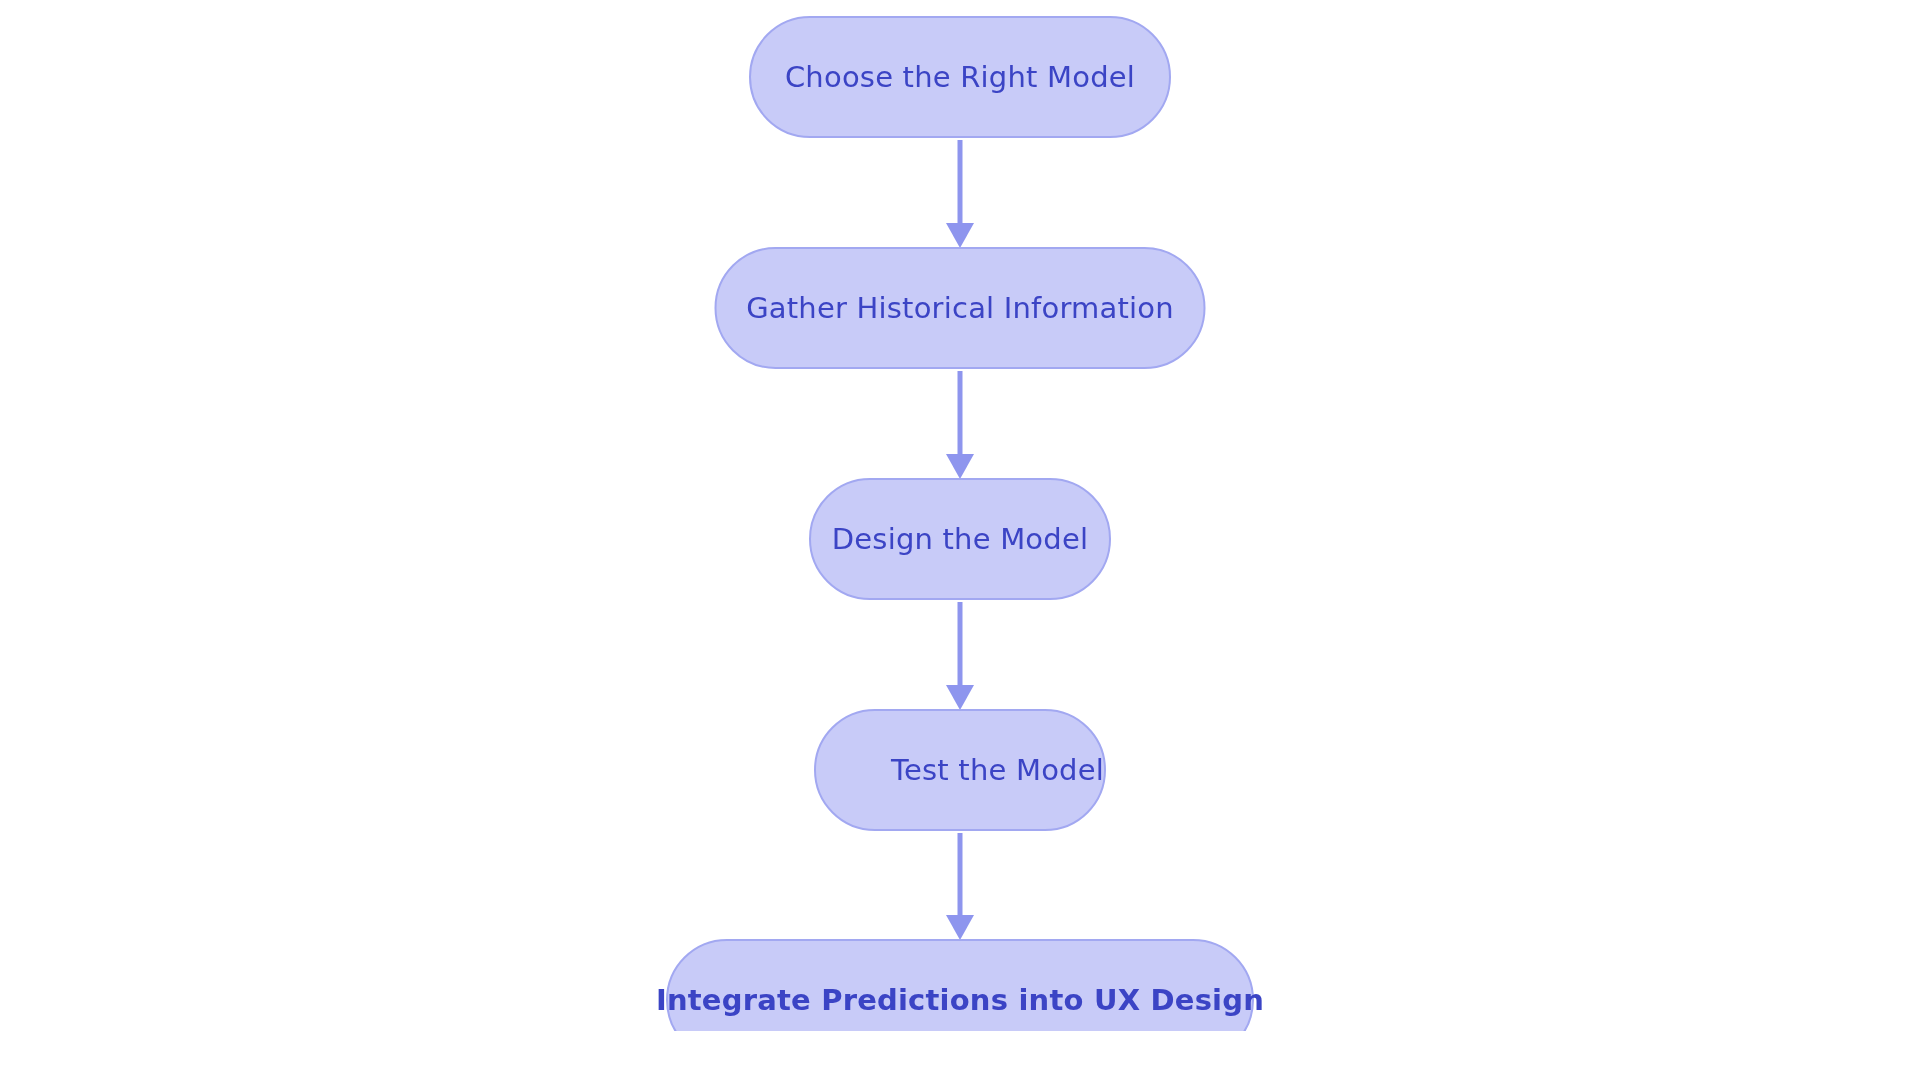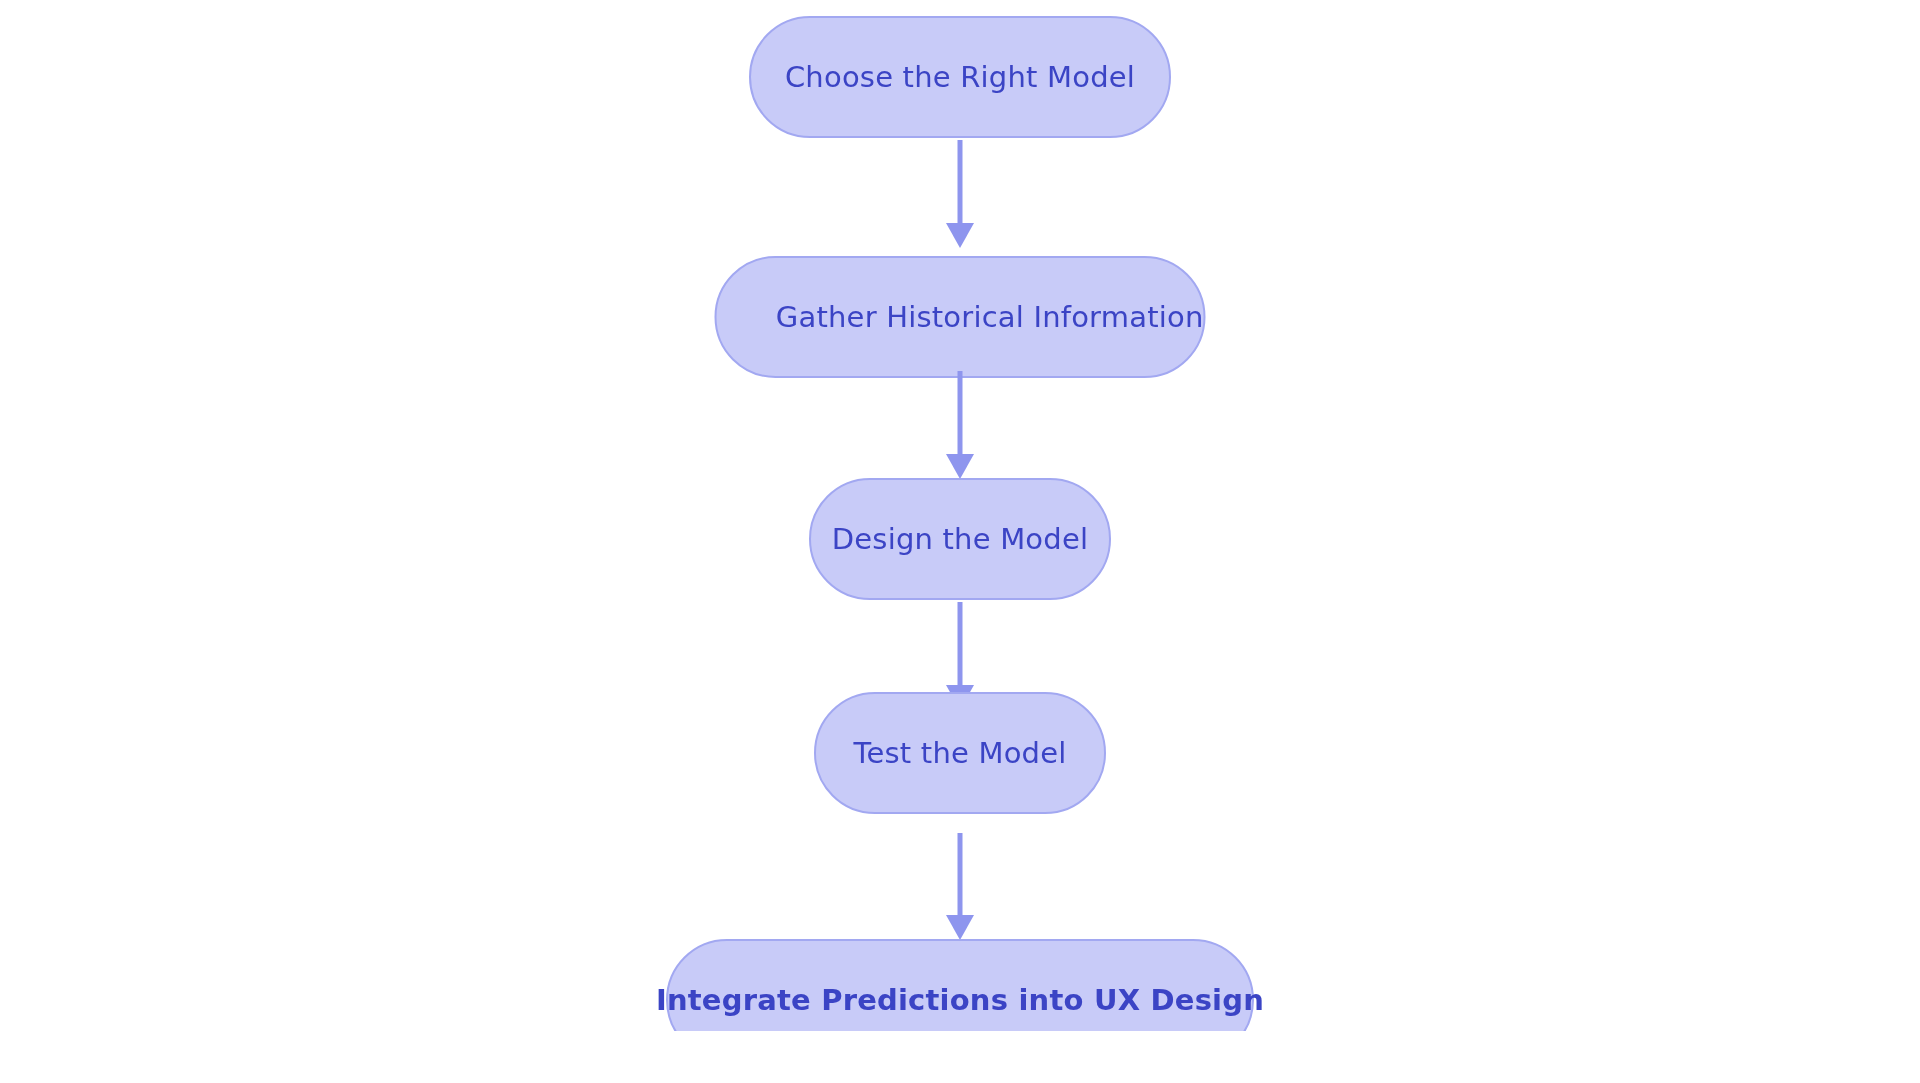--- a/index.html
+++ b/index.html
@@ -29,23 +29,23 @@
     border: 2px solid var(--node-border);
     color: var(--node-text);
     display: flex;
     align-items: center;
     justify-content: center;
     font-size: 29px;
     letter-spacing: 0.2px;
     white-space: nowrap;
   }
   .node-1 { top: 16px;  width: 422px; }
-  .node-2 { top: 256px; width: 491px; justify-content: flex-end; }
+  .node-2 { top: 247px; width: 491px; }
   .node-3 { top: 478px; width: 302px; }
-  .node-4 { top: 692px; width: 292px; }
+  .node-4 { top: 709px; width: 292px; justify-content: flex-end; }
   .node-5 { top: 939px; width: 588px; font-weight: bold; }
 
   .arrow {
     position: absolute;
     left: 50%;
     transform: translateX(-50%);
     width: 28px;
   }
   .arrow-1 { top: 140px; height: 108px; }
   .arrow-2 { top: 371px; height: 108px; }

